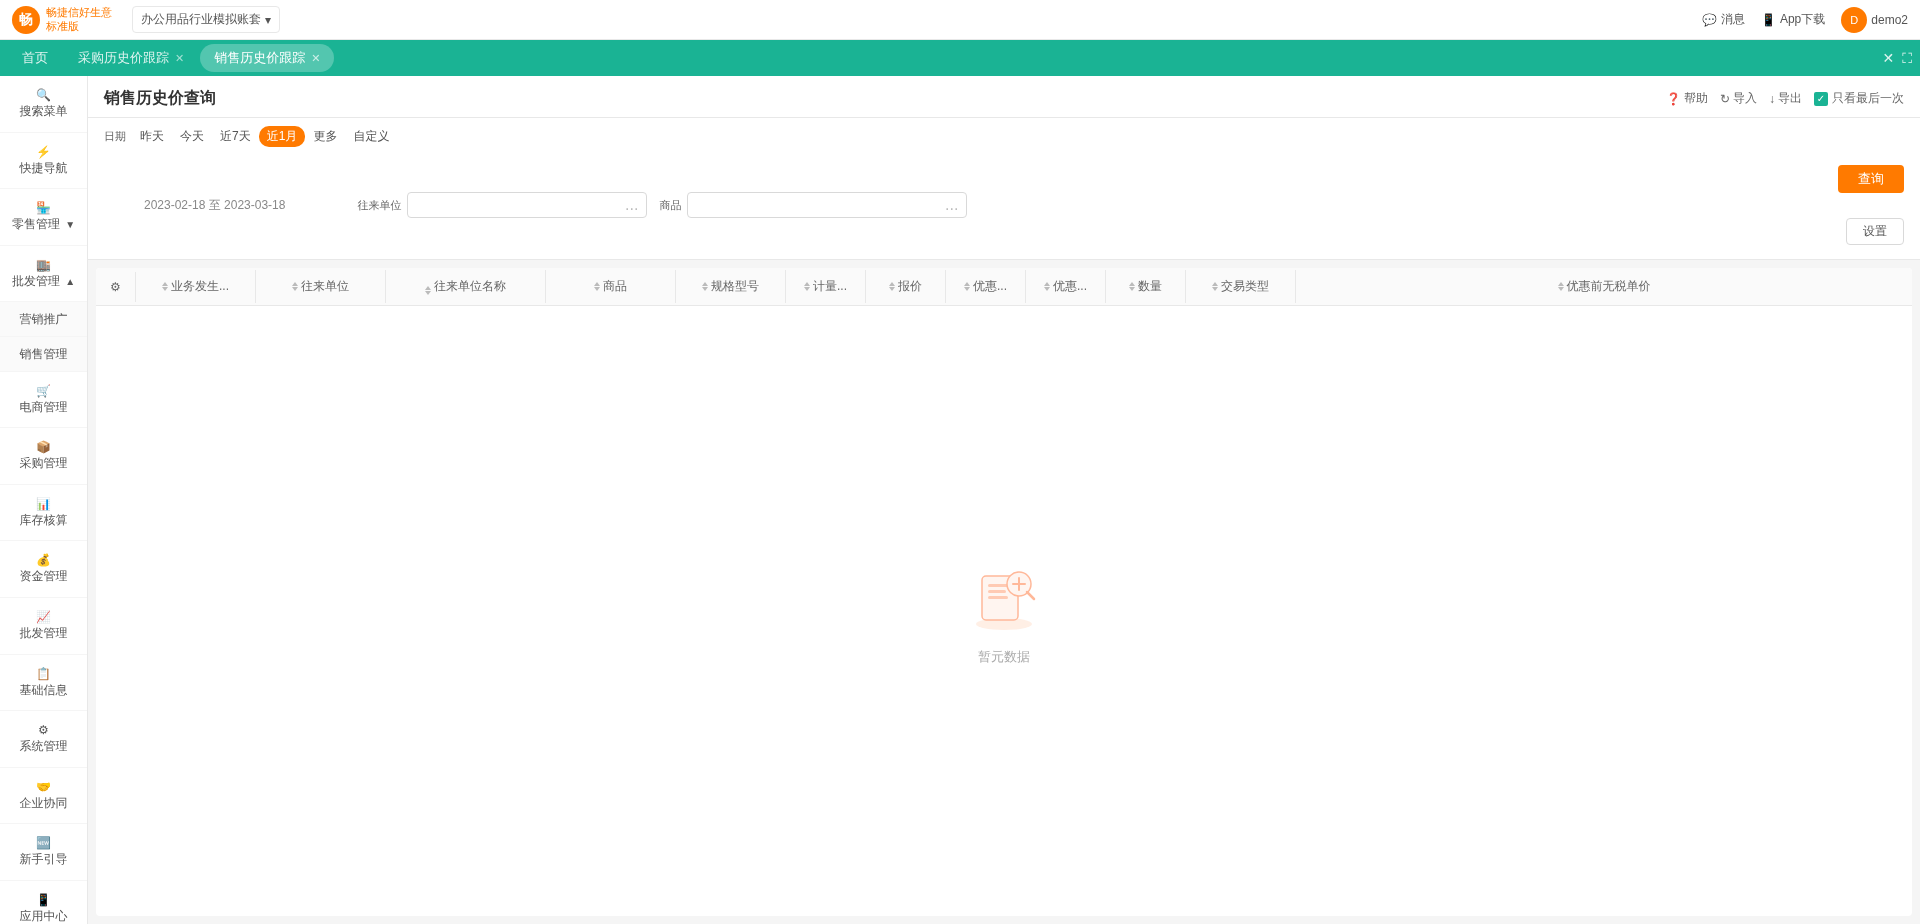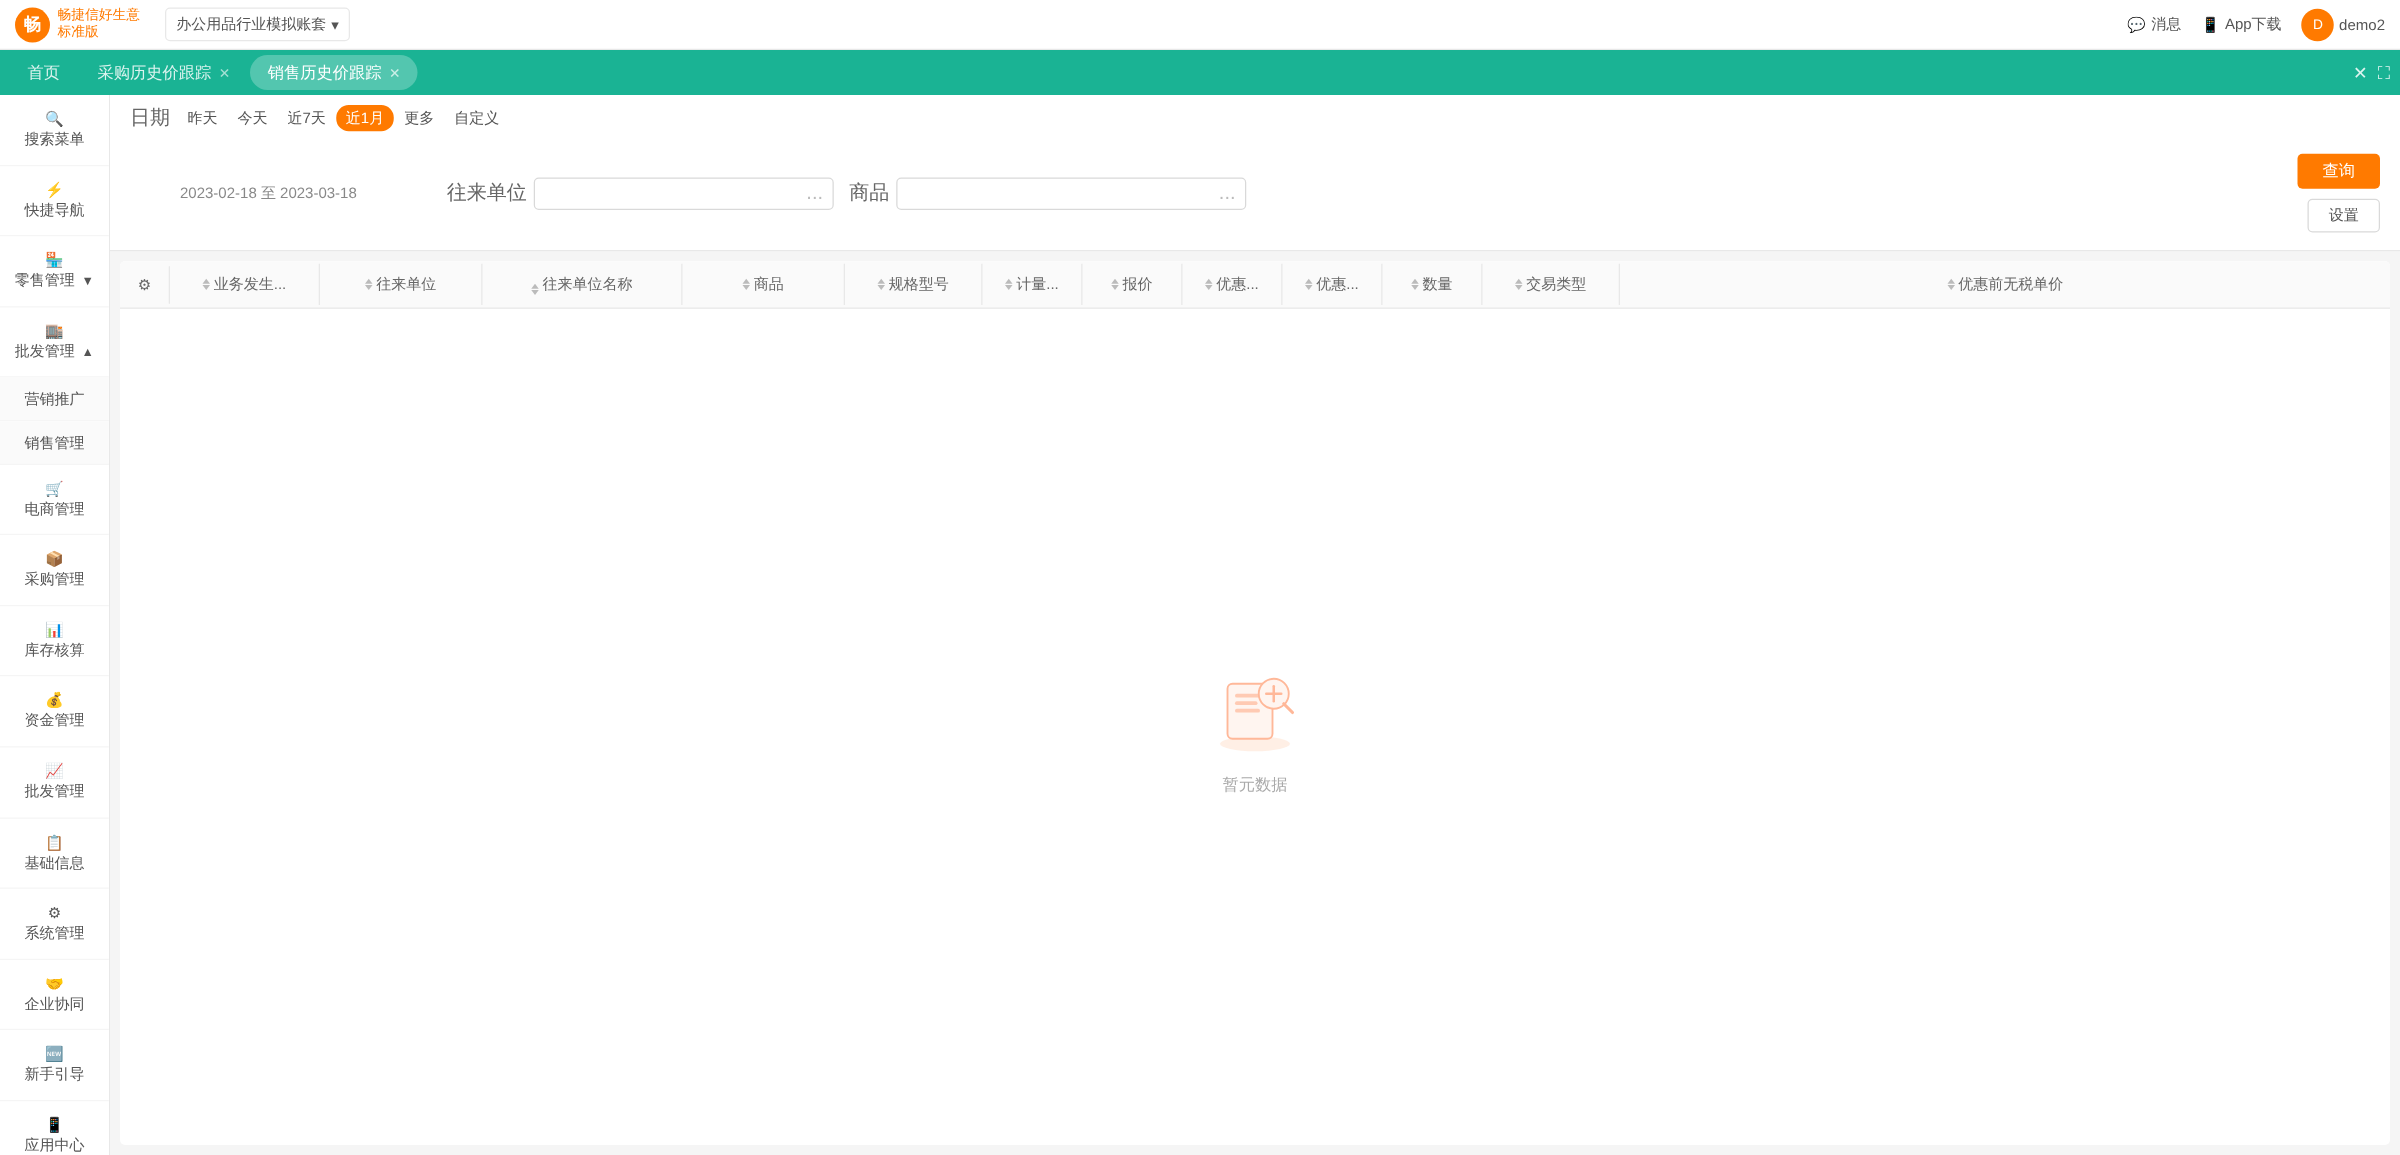--- a/index.html
+++ b/index.html
@@ -42,21 +42,21 @@
     .page-title { font-size: 16px; font-weight: 600; color: #333; }
     .page-header-actions { display: flex; align-items: center; gap: 12px; font-size: 12px; color: #666; }
     .page-header-actions span { display: flex; align-items: center; gap: 3px; cursor: pointer; }
     .only-last-checkbox { display: flex; align-items: center; gap: 4px; }
     .checkbox-icon { width: 14px; height: 14px; background: #1ab394; border-radius: 2px; display: flex; align-items: center; justify-content: center; color: white; font-size: 10px; }
 
     
     .filter-bar { background: #fff; padding: 8px 16px 10px; border-bottom: 1px solid #e8e8e8; }
     .filter-row { display: flex; align-items: center; gap: 16px; flex-wrap: wrap; }
     .filter-group { display: flex; align-items: center; gap: 6px; }
-    .filter-label { font-size: 16px; color: #666; white-space: nowrap; }
+    .filter-label { font-size: 11px; color: #666; white-space: nowrap; }
     .date-options { display: flex; align-items: center; gap: 0; }
     .date-option { padding: 2px 8px; font-size: 12px; color: #555; cursor: pointer; border-radius: 10px; }
     .date-option.active { background: #ff7a00; color: white; border-radius: 10px; }
     .date-range { font-size: 11px; color: #888; margin-left: 4px; }
     .filter-input { display: flex; align-items: center; border: 1px solid #d9d9d9; border-radius: 4px; padding: 3px 8px; min-width: 200px; background: #fff; }
     .filter-input input { border: none; outline: none; font-size: 12px; flex: 1; color: #333; background: transparent; }
     .filter-input .dots { color: #bbb; font-size: 16px; cursor: pointer; }
     .query-btn { background: #ff7a00; color: white; border: none; padding: 5px 20px; border-radius: 4px; cursor: pointer; font-size: 13px; }
     .settings-btn { background: #fff; color: #555; border: 1px solid #d9d9d9; padding: 4px 16px; border-radius: 4px; cursor: pointer; font-size: 12px; margin-top: 4px; }
 
@@ -209,20 +209,41 @@
     </div>
     <div class="sidebar-item">
       <div>📱</div>
       <div class="sidebar-item-label">应用中心</div>
     </div>
 
   </div>
 
   <div class="content">
 
+    <div class="page-header">
+      <div class="page-title">销售历史价查询</div>
+      <div class="page-header-actions">
+        <span>
+          <span>❓</span>
+          <span>帮助</span>
+        </span>
+        <span>
+          <span>↻</span>
+          <span>导入</span>
+        </span>
+        <span>
+          <span>↓</span>
+          <span>导出</span>
+        </span>
+        <div class="only-last-checkbox">
+          <div class="checkbox-icon">✓</div>
+          <span>只看最后一次</span>
+        </div>
+      </div>
+    </div>
 
     <div class="filter-bar">
       <div class="filter-row">
         <div class="filter-group">
           <span class="filter-label">日期</span>
           <div class="date-options">
             <span class="date-option">昨天</span>
             <span class="date-option">今天</span>
             <span class="date-option">近7天</span>
             <span class="date-option active">近1月</span>
@@ -241,21 +262,21 @@
               <span class="dots">...</span>
             </div>
           </div>
           <div class="filter-group">
             <span class="filter-label">商品</span>
             <div class="filter-input" style="min-width: 280px;">
               <input type="text" style="">
               <span class="dots">...</span>
             </div>
           </div>
-          <div style="margin-left: auto; display: flex; flex-direction: column; align-items: flex-end; gap: 4px; justify-content: space-between;">
+          <div style="margin-left: auto; display: flex; flex-direction: column; align-items: flex-end; gap: 21px; justify-content: space-between;">
             <button class="query-btn">查询</button>
             <button class="settings-btn">设置</button>
           </div>
         </div>
       </div>
     </div>
 
     <div class="table-wrapper">
 
       <div class="table-header">

